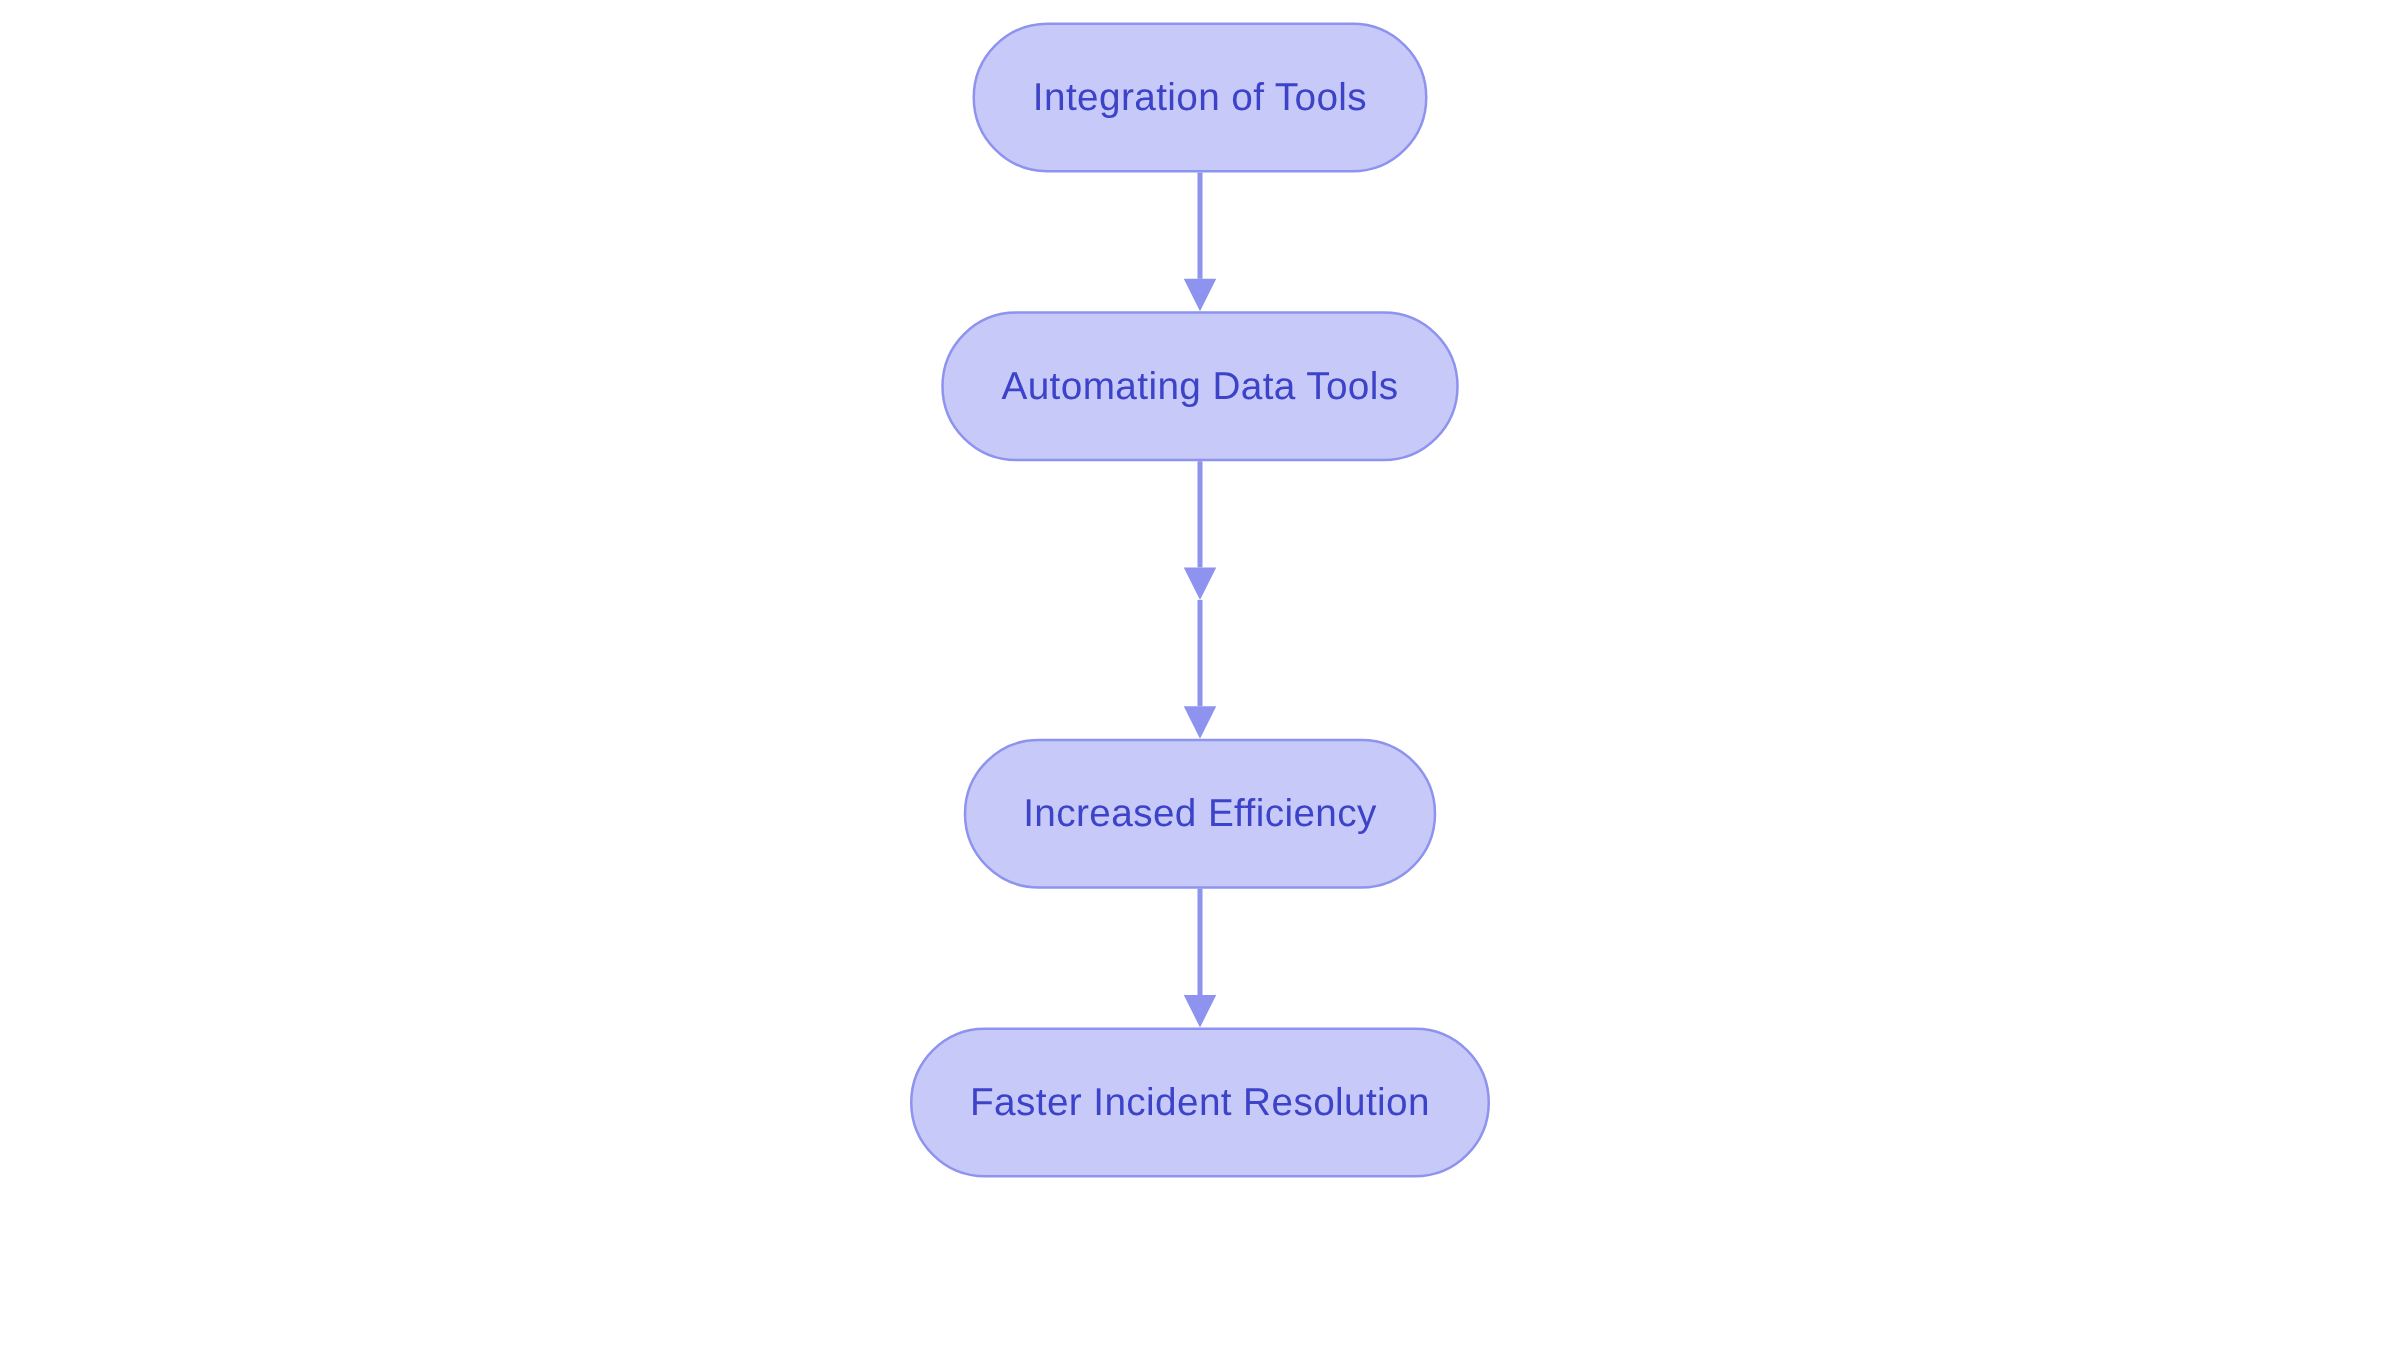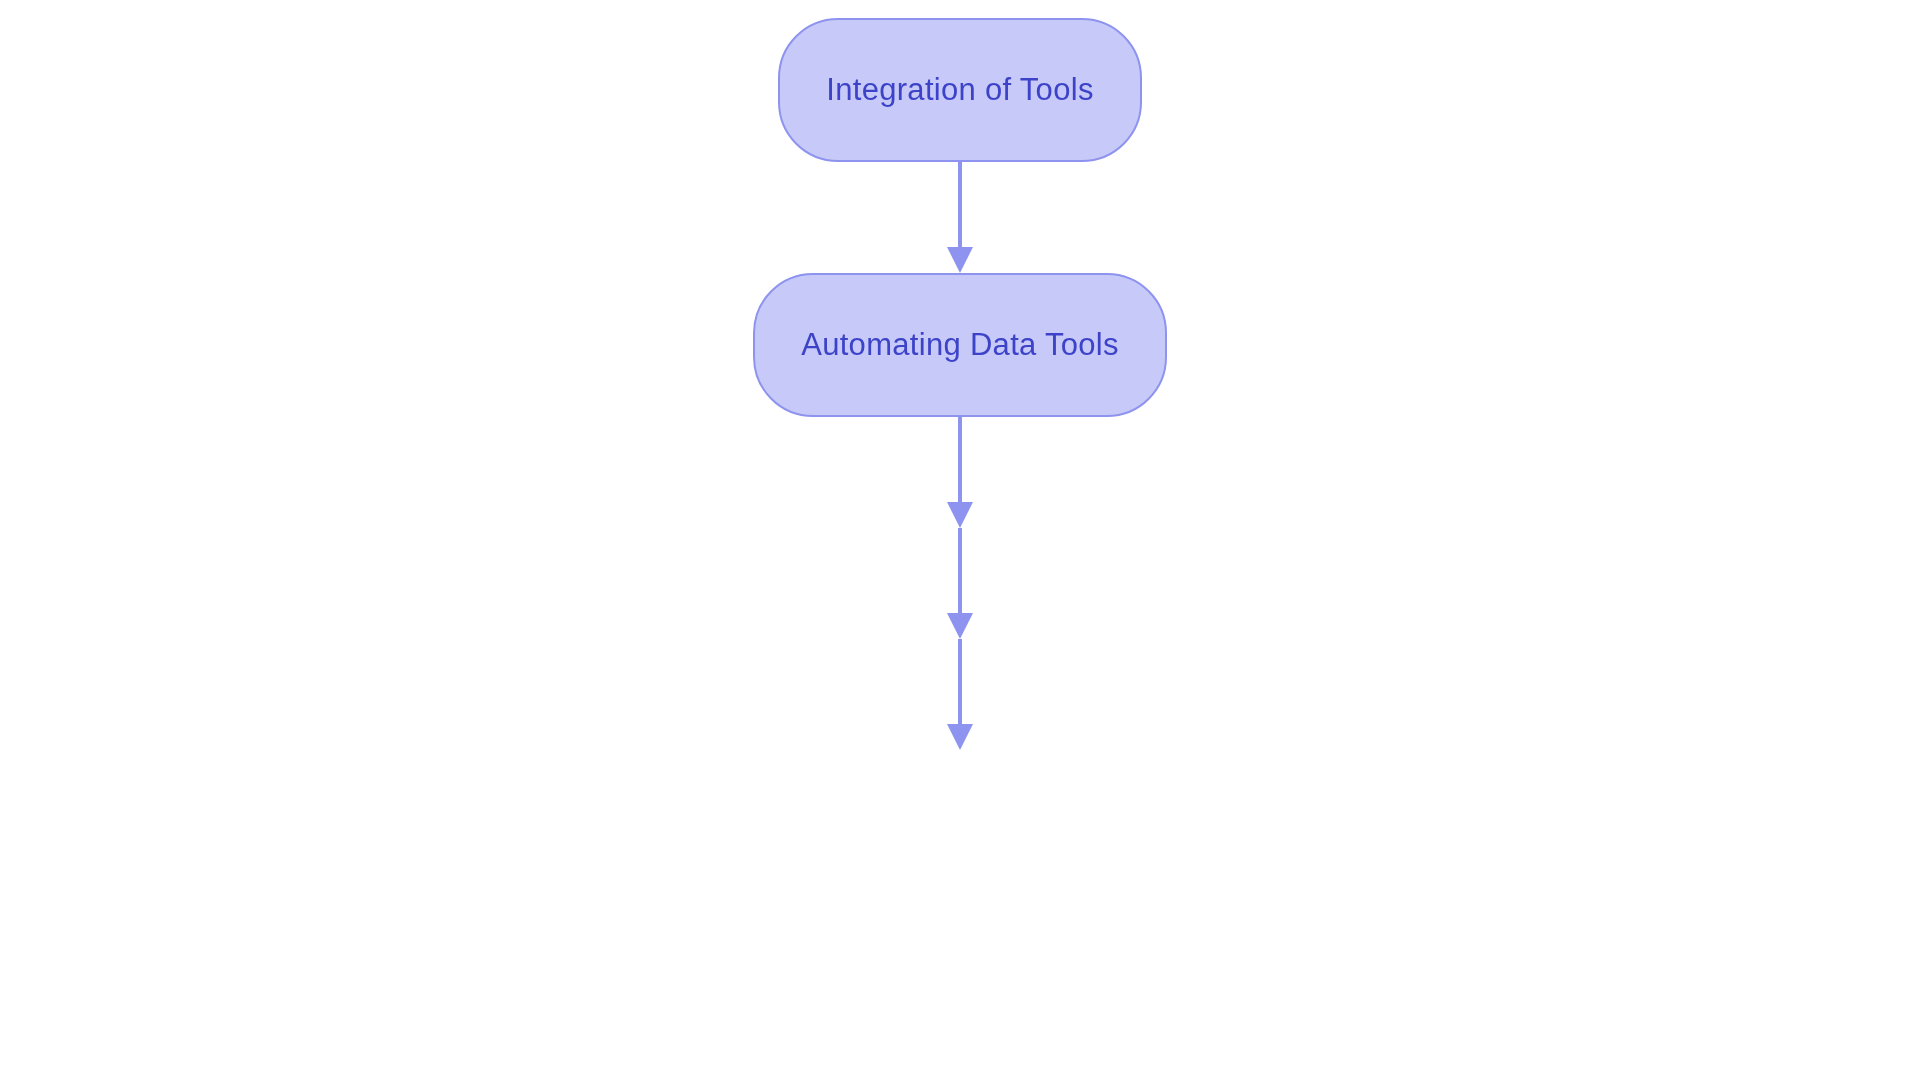--- a/index.html
+++ b/index.html
@@ -19,21 +19,21 @@
   }
   .flowchart {
     position: absolute;
     inset: 0;
     display: flex;
     flex-direction: column;
     align-items: center;
     padding-top: 18px;
   }
   .node {
-    height: 144px;
+    height: 120px;
     min-width: 340px;
     padding: 0 46px;
     border: 2px solid var(--node-border);
     background: var(--node-fill);
     border-radius: 60px;
     display: flex;
     align-items: center;
     justify-content: flex-end;
     flex: 0 0 auto;
   }
@@ -80,17 +80,23 @@
       <span class="node-label">Automating Data Tools</span>
     </div>
     <div class="arrow">
       <div class="arrow-shaft"></div>
       <div class="arrow-head"></div>
     </div>
     <div class="arrow">
       <div class="arrow-shaft"></div>
       <div class="arrow-head"></div>
     </div>
+    <div class="node">
+      <span class="node-label">Increased Efficiency</span>
+    </div>
     <div class="arrow">
       <div class="arrow-shaft"></div>
       <div class="arrow-head"></div>
     </div>
+    <div class="node">
+      <span class="node-label">Faster Incident Resolution</span>
+    </div>
   </div>
 
 </body></html>

